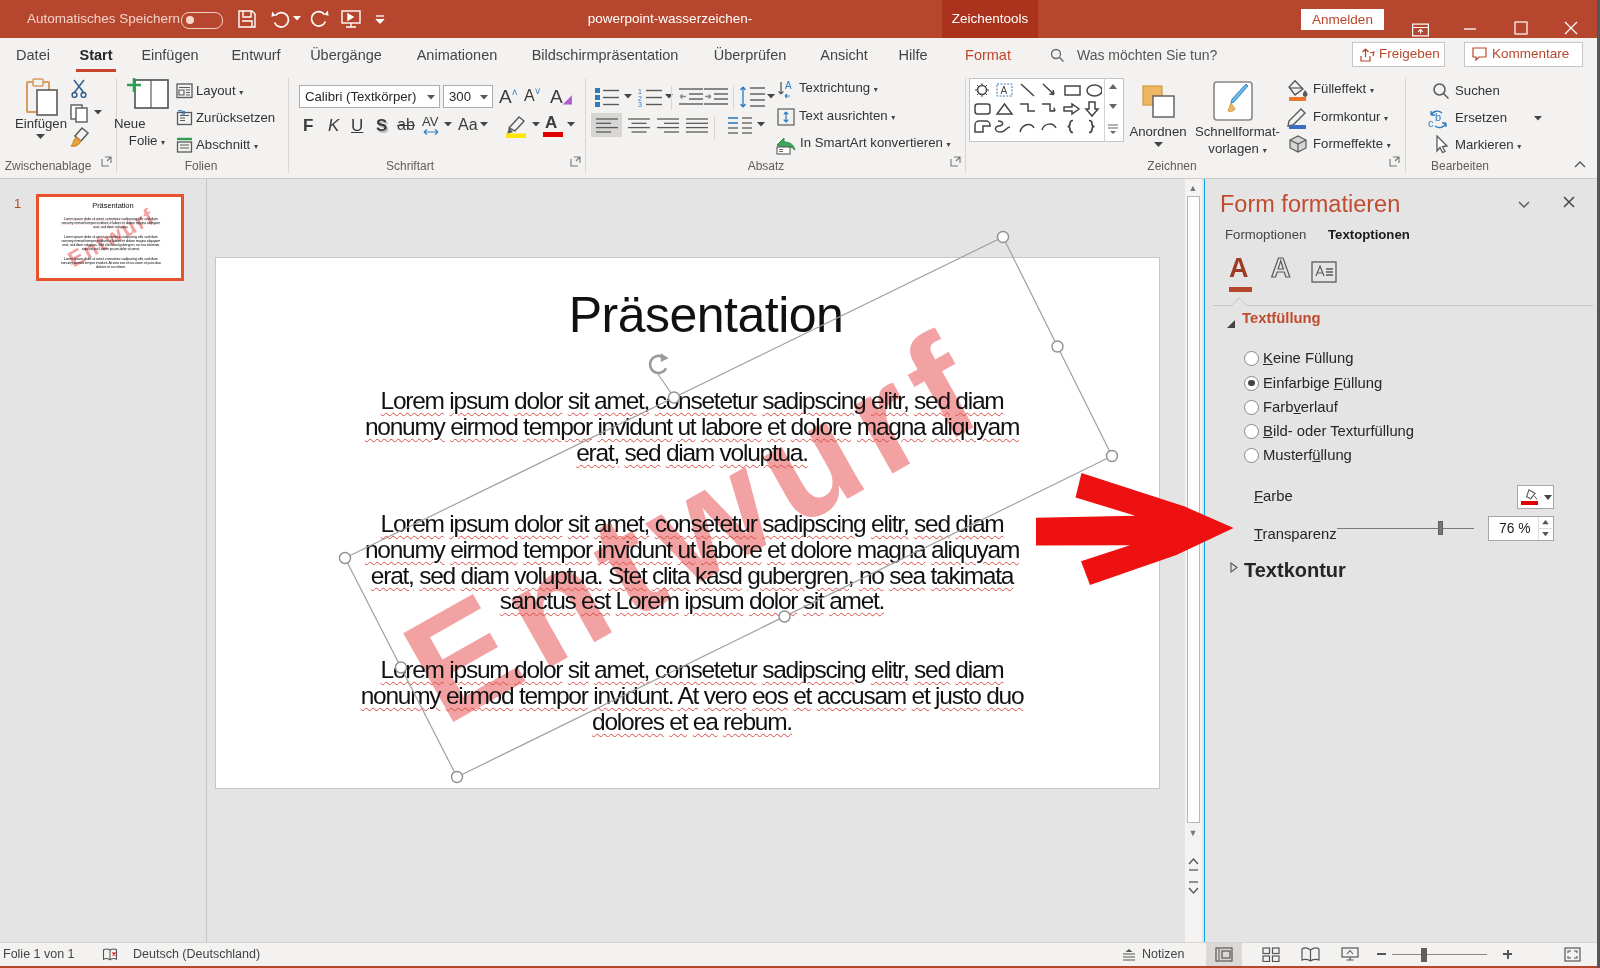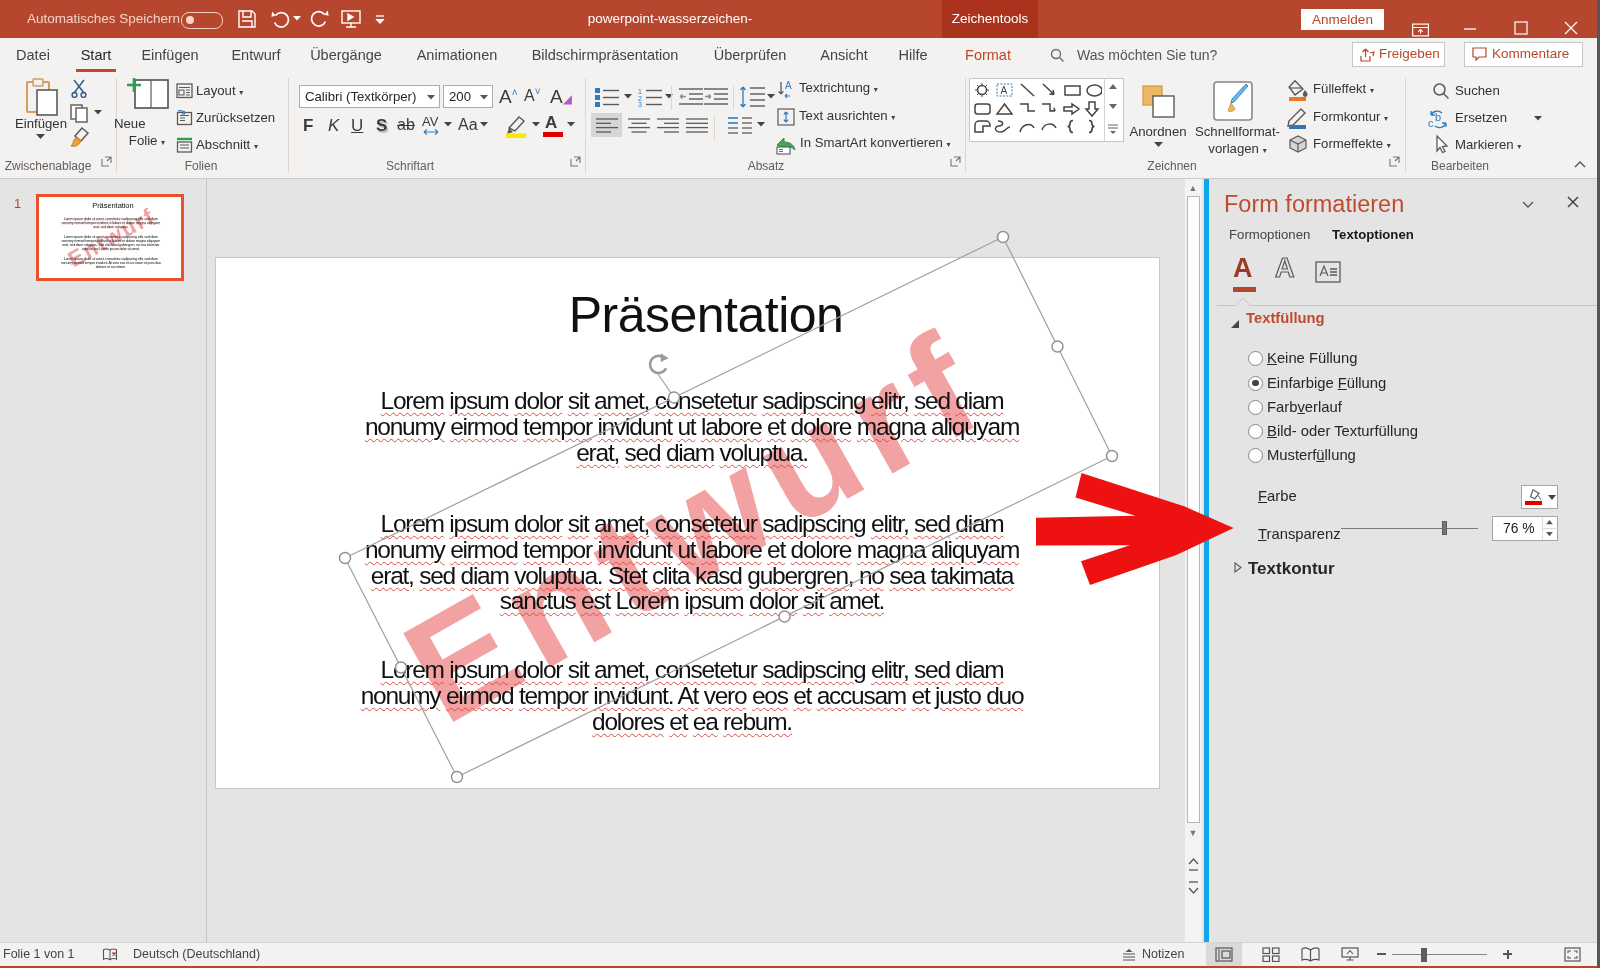--- a/index.html
+++ b/index.html
@@ -22,21 +22,21 @@
   
   #ribbon{position:absolute;left:0;top:72px;width:1600px;height:107px;background:#f3f2f1;border-bottom:1px solid #ccc9c7;box-sizing:border-box;}
   .gdiv{position:absolute;top:6px;height:95px;width:1px;background:#d9d6d3;}
   .glabel{position:absolute;top:87px;font-size:12px;color:#605e5c;text-align:center;transform:translateX(-50%);white-space:nowrap;}
   .ribtxt{font-size:13.2px;color:#333;white-space:nowrap;position:absolute;}
   .dd{font-size:8px;color:#444;}
   #leftpanel{position:absolute;left:0;top:179px;width:207px;height:763px;background:#e5e4e4;border-right:1px solid #c6c4c2;box-sizing:border-box;}
   #canvas{position:absolute;left:208px;top:179px;width:977px;height:763px;background:#e5e4e4;}
   #slide{position:absolute;left:216px;top:258px;width:943px;height:530px;background:#fff;box-shadow:0 0 0 1px #c9c7c5;}
   #vscroll{position:absolute;left:1185px;top:179px;width:17px;height:763px;background:#f4f3f2;}
-  #rightpanel{position:absolute;left:1204px;top:179px;width:396px;height:763px;background:#e5e4e4;border-left:5px solid #0ea5e9;box-sizing:border-box;}
+  #rightpanel{position:absolute;left:1204px;top:179px;width:396px;height:763px;background:#e5e4e4;border-left:1px solid #0ea5e9;box-sizing:border-box;}
   
   #statusbar{position:absolute;left:0;top:942px;width:1600px;height:24px;background:#f3f2f1;border-top:1px solid #d6d3d1;box-sizing:border-box;font-size:12.5px;color:#444;}
   .radio{position:absolute;width:15px;height:15px;border:1px solid #8a8886;border-radius:50%;background:#fff;box-sizing:border-box;}
   .radio.sel::after{content:"";position:absolute;left:3.2px;top:3.2px;width:6.6px;height:6.6px;border-radius:50%;background:#444;}
   .lbl{font-size:14.8px;color:#262626;}
   #redline{position:absolute;left:0;top:966px;width:1600px;height:2px;background:#b7472a;}
   
   .sc{position:absolute;left:0;top:0;width:943px;height:530px;overflow:visible;}
   .sc .title{position:absolute;left:18.5px;top:36.7px;line-height:40px;width:943px;text-align:center;font-size:50px;letter-spacing:-0.5px;color:#111;}
   .para{position:absolute;left:4.5px;width:943px;text-align:center;font-size:24.5px;letter-spacing:-1.25px;line-height:25.9px;color:#111;}
@@ -90,21 +90,21 @@
   <svg class="winbtn" style="left:1513px;top:10px;position:absolute" width="16" height="18" viewBox="0 0 16 18" fill="none" stroke="#fff" stroke-width="1.2">
       <rect x="2" y="2" width="12" height="12"></rect>
     </svg>
   <svg class="winbtn" style="left:1563px;top:10px;position:absolute" width="16" height="18" viewBox="0 0 16 18" stroke="#fff" stroke-width="1.2">
       <path d="M2 2l12 12M14 2L2 14"></path>
     </svg>
 </div>
 
 <div id="tabrow">
   <span class="tab" style="left:16px;width:34px;">Datei</span>
-  <span class="tab" id="tab-start" style="left:76px;width:40px;font-weight:normal;">Start</span>
+  <span class="tab" id="tab-start" style="left:76px;width:40px;font-weight:bold;">Start</span>
   <span class="tab" style="left:140px;width:60px;">Einfügen</span>
   <span class="tab" style="left:228px;width:56px;">Entwurf</span>
   <span class="tab" style="left:308px;width:76px;">Übergänge</span>
   <span class="tab" style="left:414px;width:86px;">Animationen</span>
   <span class="tab" style="left:530px;width:150px;">Bildschirmpräsentation</span>
   <span class="tab" style="left:710px;width:80px;">Überprüfen</span>
   <span class="tab" style="left:818px;width:52px;">Ansicht</span>
   <span class="tab" style="left:895px;width:36px;">Hilfe</span>
   <span class="tab" style="left:960px;width:56px;color:#c0462a;">Format</span>
   <svg class="abs" style="left:1050px;top:10px" width="15" height="15" viewBox="0 0 15 15" fill="none" stroke="#666" stroke-width="1.3">
@@ -191,21 +191,21 @@
   </svg>
   <div class="ribtxt" style="left:196px;top:65px;">Abschnitt <span class="dd">▾</span></div>
 
   <div class="abs" style="left:299px;top:13px;width:141px;height:23px;background:#fff;border:1px solid #aeacaa;box-sizing:border-box;">
     <span style="position:absolute;left:5px;top:3px;font-size:13.2px;color:#262626;">Calibri (Textkörper)</span>
     <svg style="position:absolute;right:4px;top:9px" width="8" height="5" viewBox="0 0 8 5">
         <path d="M0 0l4 4.5L8 0z" fill="#555"></path>
       </svg>
   </div>
   <div class="abs" style="left:443px;top:13px;width:50px;height:23px;background:#fff;border:1px solid #aeacaa;box-sizing:border-box;">
-    <span style="position:absolute;left:5px;top:3px;font-size:13.2px;color:#262626;">200</span>
+    <span style="position:absolute;left:5px;top:3px;font-size:13.2px;color:#262626;">300</span>
     <svg style="position:absolute;right:4px;top:9px" width="8" height="5" viewBox="0 0 8 5">
         <path d="M0 0l4 4.5L8 0z" fill="#555"></path>
       </svg>
   </div>
   <div class="abs" style="left:499px;top:14px;font-size:19px;color:#3b3b3b;">A<span style="font-size:10px;color:#2f7bbf;vertical-align:7px;">˄</span></div>
   <div class="abs" style="left:524px;top:14px;font-size:16px;color:#3b3b3b;">A<span style="font-size:10px;color:#2f7bbf;vertical-align:6px;">˅</span></div>
   <div class="abs" style="left:550px;top:14px;font-size:19px;color:#3b3b3b;">A<span style="font-size:12px;color:#b05ecb;">◢</span></div>
   <div class="abs" style="left:303px;top:44px;font-size:17px;font-weight:bold;color:#3b3b3b;">F</div>
   <div class="abs" style="left:328px;top:44px;font-size:17px;font-style:italic;color:#3b3b3b;">K</div>
   <div class="abs" style="left:351px;top:44px;font-size:17px;text-decoration:underline;color:#3b3b3b;">U</div>
@@ -620,21 +620,21 @@
       </div>
     <div style="position:absolute;right:1px;bottom:0;width:13px;height:11px;border-left:1px solid #dedcda;border-top:1px solid #dedcda;">
         <svg style="position:absolute;left:3px;top:3px" width="7" height="5" viewBox="0 0 8 6">
           <path d="M0 0l4 5 4-5z" fill="#555"></path>
         </svg>
       </div>
   </div>
   <svg class="abs" style="left:25px;top:383px" width="8" height="11" viewBox="0 0 8 11">
       <path d="M1 1l6 4.5L1 10z" fill="none" stroke="#555" stroke-width="1.1"></path>
     </svg>
-  <div class="abs" style="left:39px;top:380px;font-size:17px;font-weight:600;color:#262626;">Textkontur</div>
+  <div class="abs" style="left:39px;top:380px;font-size:20px;font-weight:600;color:#262626;">Textkontur</div>
 </div>
 
 <div id="statusbar">
   <span class="abs" style="left:3px;top:4px;">Folie 1 von 1</span>
   <svg class="abs" style="left:102px;top:5px" width="16" height="14" viewBox="0 0 16 14">
       <path d="M8 2C5.8.7 3 1 1.5 1.8v9.4c1.8-.8 4.6-.8 6.5.6 1.9-1.4 4.7-1.4 6.5-.6V1.8C13 1 10.2.7 8 2z" fill="none" stroke="#555" stroke-width="1.1"></path>
       <path d="M8 2v10" stroke="#555" stroke-width="1"></path>
       <path d="M10.5 4.5l3 3M13.5 4.5l-3 3" stroke="#c00" stroke-width="1.2"></path>
     </svg>
   <span class="abs" style="left:133px;top:4px;">Deutsch (Deutschland)</span>

